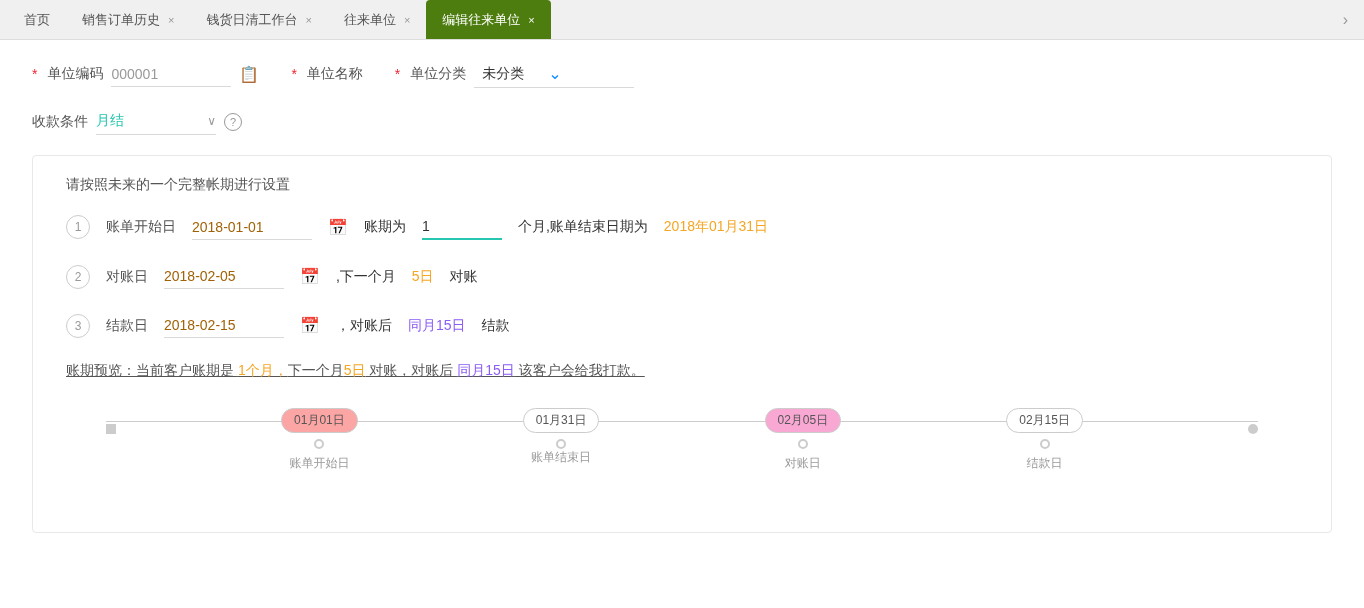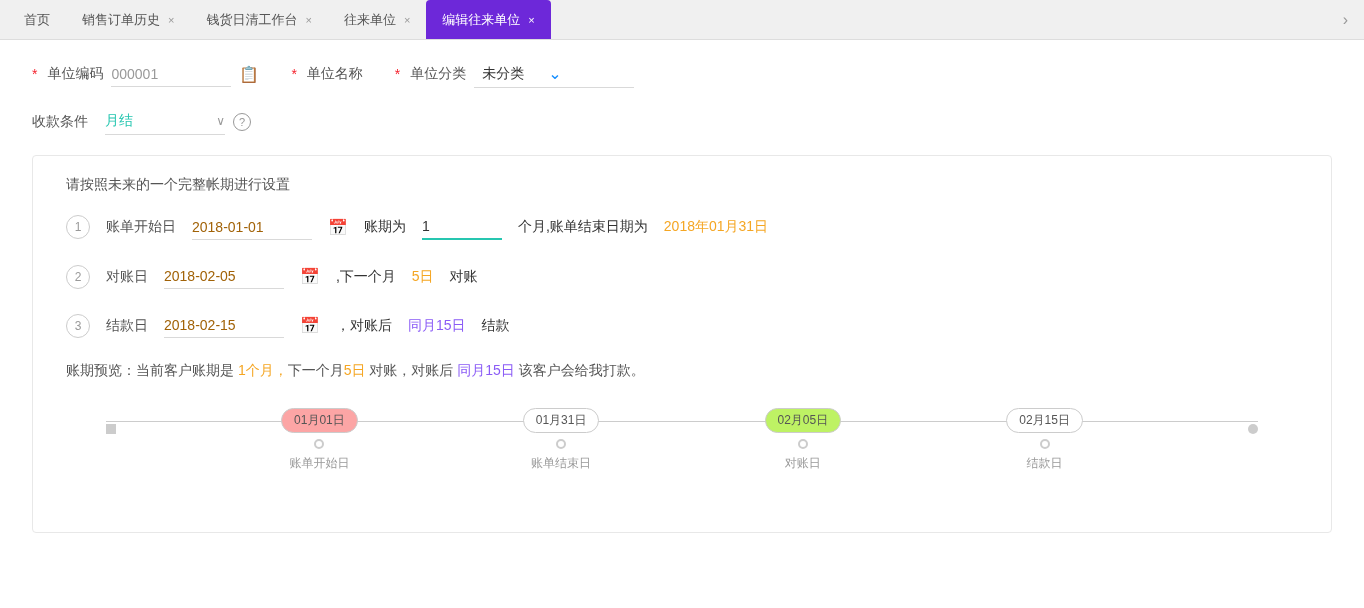--- a/index.html
+++ b/index.html
@@ -24,21 +24,21 @@
       color: #555;
       position: relative;
       white-space: nowrap;
     }
     .tab .close-icon {
       margin-left: 8px;
       font-size: 11px;
       color: #999;
     }
     .tab.active {
-      background: #6d28d9;
+      background: #4d7c0f;
       color: #fff;
       border-radius: 4px 4px 0 0;
     }
     .tab.active .close-icon { color: #fff; }
     .tab-more {
       margin-left: auto;
       padding: 0 8px;
       cursor: pointer;
       color: #999;
       font-size: 16px;
@@ -120,21 +120,20 @@
 
     
     .select-field {
       display: flex;
       align-items: center;
       gap: 4px;
       border-bottom: 1px solid #d9d9d9;
       padding: 4px 0;
       min-width: 120px;
       cursor: pointer;
-      margin-left: 9px;
     }
     .select-field .value { color: #26c6b0; }
     .select-field .arrow { color: #999; font-size: 12px; margin-left: auto; padding-left: 8px; }
 
     
     .category-select {
       display: flex;
       align-items: center;
       gap: 24px;
       min-width: 160px;
@@ -211,20 +210,21 @@
       color: #a16207;
     }
     .highlight-orange { color: #f5a623; font-weight: 500; }
     .highlight-teal { color: #8b5cf6; font-weight: 500; }
 
     
     .preview-text {
       color: #555;
       font-size: 14px;
       margin-bottom: 20px;
+      text-decoration: underline;
     }
   </style>
 </head>
 <body>
 
 <div class="tab-bar">
   <div class="tab">
     <span>首页</span>
   </div>
   <div class="tab">
@@ -331,25 +331,25 @@
 
         <div style="display: flex; flex-direction: column; align-items: center;">
           <div style="background: #fca5a5; border: 1px solid #ccc; border-radius: 14px; padding: 3px 12px; font-size: 12px; color: #555; margin-bottom: 6px;">01月01日</div>
           <div style="width: 10px; height: 10px; border-radius: 50%; background: #fff; border: 2px solid #ccc;"></div>
           <div style="font-size: 12px; color: #999; margin-top: 6px;">账单开始日</div>
         </div>
 
         <div style="display: flex; flex-direction: column; align-items: center;">
           <div style="background: #fff; border: 1px solid #ccc; border-radius: 14px; padding: 3px 12px; font-size: 12px; color: #555; margin-bottom: 6px;">01月31日</div>
           <div style="width: 10px; height: 10px; border-radius: 50%; background: #fff; border: 2px solid #ccc;"></div>
-          <div style="font-size: 12px; color: #999; margin-top: 6px;">账单结束日</div>
+          <div style="font-size: 12px; color: #999; ">账单结束日</div>
         </div>
 
         <div style="display: flex; flex-direction: column; align-items: center;">
-          <div style="background: #bef264; border: 1px solid #ccc; border-radius: 14px; padding: 3px 12px; font-size: 12px; color: #555; margin-bottom: 6px;">02月05日</div>
+          <div style="background: #f9a8d4; border: 1px solid #ccc; border-radius: 14px; padding: 3px 12px; font-size: 12px; color: #555; margin-bottom: 6px;">02月05日</div>
           <div style="width: 10px; height: 10px; border-radius: 50%; background: #fff; border: 2px solid #ccc;"></div>
           <div style="font-size: 12px; color: #999; margin-top: 6px;">对账日</div>
         </div>
 
         <div style="display: flex; flex-direction: column; align-items: center;">
           <div style="background: #fff; border: 1px solid #ccc; border-radius: 14px; padding: 3px 12px; font-size: 12px; color: #555; margin-bottom: 6px;">02月15日</div>
           <div style="width: 10px; height: 10px; border-radius: 50%; background: #fff; border: 2px solid #ccc;"></div>
           <div style="font-size: 12px; color: #999; margin-top: 6px;">结款日</div>
         </div>
 

